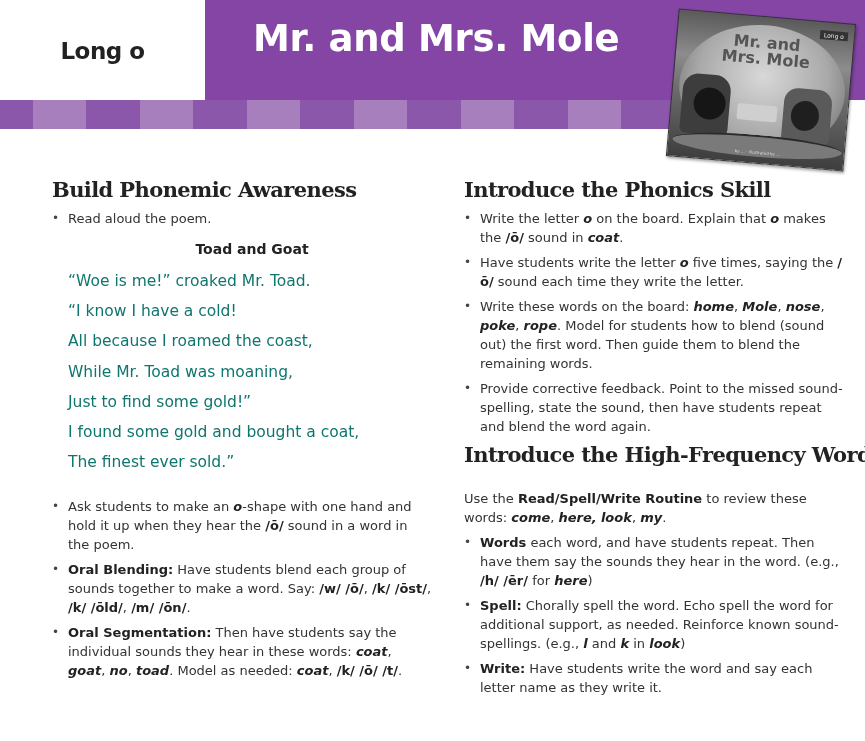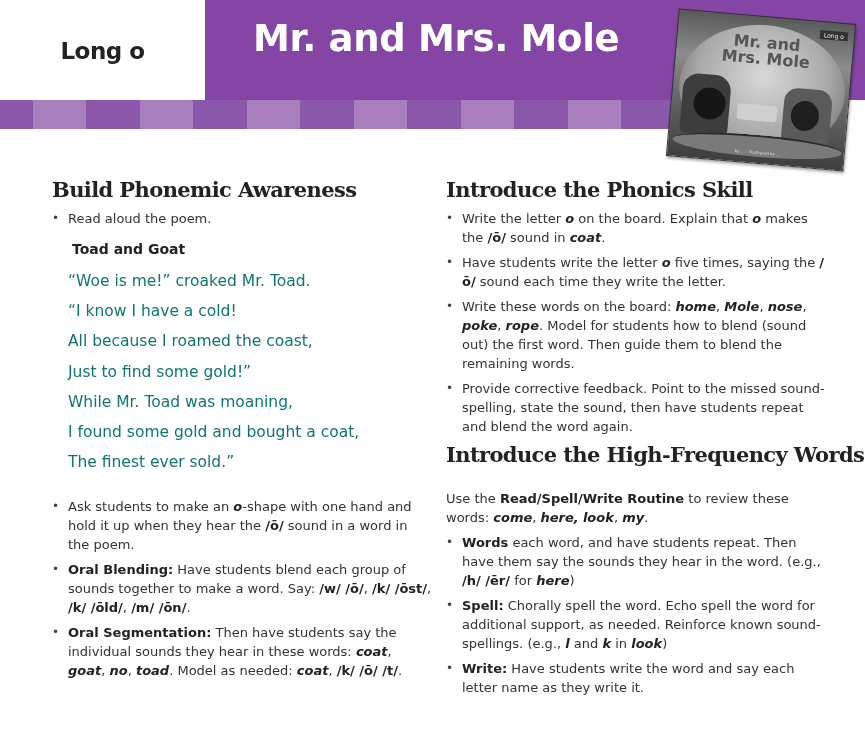--- a/index.html
+++ b/index.html
@@ -21,32 +21,32 @@
     .cover-chair-l { position: absolute; left: 10px; top: 62px; width: 48px; height: 60px; border-radius: 16px 16px 6px 6px; background: #3d3d3d; }
     .cover-chair-r { position: absolute; left: 112px; top: 68px; width: 48px; height: 55px; border-radius: 14px 14px 6px 6px; background: #5a5a5a; }
     .cover-mole-l { position: absolute; left: 22px; top: 75px; width: 32px; height: 32px; border-radius: 50%; background: #161616; }
     .cover-mole-r { position: absolute; left: 120px; top: 80px; width: 28px; height: 30px; border-radius: 50%; background: #1f1f1f; }
     .cover-table { position: absolute; left: 66px; top: 88px; width: 40px; height: 16px; background: #cfcfcf; border-radius: 3px; }
     .cover-rug { position: absolute; left: 4px; top: 118px; width: 170px; height: 22px; border-radius: 50%; background: #7a7a7a; border-top: 2px solid #2a2a2a; }
     .cover-credit { position: absolute; left: 20px; top: 133px; width: 140px; font-size: 4px; color: #ddd; text-align: center; }
 
     .col { position: absolute; top: 175px; }
     .col-left { left: 52px; width: 380px; }
-    .col-right { left: 446px; width: 380px; }
+    .col-right { left: 464px; width: 380px; }
 
     .section-heading { font-family: "DejaVu Serif", serif; font-weight: bold; font-size: 21px; color: #222; letter-spacing: -0.6px; line-height: 30px; white-space: nowrap; }
 
     .body-text { font-family: "DejaVu Sans", sans-serif; font-size: 13px; line-height: 19px; color: #333; }
     ul.bullets { list-style: none; }
     ul.bullets li { position: relative; padding-left: 16px; font-family: "DejaVu Sans", sans-serif; font-size: 13px; line-height: 19px; color: #333; margin-bottom: 6px; }
     ul.bullets li .bullet { position: absolute; left: 0; top: 0; font-size: 12px; color: #444; }
     b { font-weight: bold; color: #222; }
     .bi { font-weight: bold; font-style: italic; color: #222; }
 
-    .poem-title { text-align: left; font-weight: bold; font-size: 14px; color: #222; margin: 10px 0 6px 0; line-height: 22px; padding-left: 20px; }
+    .poem-title { text-align: center; font-weight: bold; font-size: 14px; color: #222; margin: 10px 0 6px 0; line-height: 22px; padding-left: 20px; }
     .poem { padding-left: 16px; }
     .poem-line { font-size: 15.5px; line-height: 30.2px; color: #0f766e; white-space: nowrap; }
   </style>
 </head>
 <body>
 
 <div class="header">
   <div class="header-left">
     <span class="skill-label">Long o</span>
   </div>
@@ -92,22 +92,22 @@
 <div class="col col-left">
   <h2 class="section-heading">Build Phonemic Awareness</h2>
   <ul class="bullets" style="margin-top:4px">
     <li><span class="bullet">•</span><span>Read aloud the poem.</span></li>
   </ul>
   <div class="poem-title">Toad and Goat</div>
   <div class="poem">
     <div class="poem-line">“Woe is me!” croaked Mr. Toad.</div>
     <div class="poem-line">“I know I have a cold!</div>
     <div class="poem-line">All because I roamed the coast,</div>
+    <div class="poem-line">While Mr. Toad was moaning,</div>
     <div class="poem-line">Just to find some gold!”</div>
-    <div class="poem-line">While Mr. Toad was moaning,</div>
     <div class="poem-line">I found some gold and bought a coat,</div>
     <div class="poem-line">The finest ever sold.”</div>
   </div>
   <ul class="bullets" style="margin-top:20px">
     <li><span class="bullet">•</span><span>Ask students to make an </span><span class="bi">o</span><span>-shape with one hand and hold it up when they hear the </span><b>/ō/</b><span> sound in a word in the poem.</span></li>
     <li><span class="bullet">•</span><b>Oral Blending:</b><span> Have students blend each group of sounds together to make a word. Say: </span><b>/w/ /ō/</b><span>, </span><b>/k/ /ōst/</b><span>, </span><b>/k/ /ōld/</b><span>, </span><b>/m/ /ōn/</b><span>.</span></li>
     <li><span class="bullet">•</span><b>Oral Segmentation:</b><span> Then have students say the individual sounds they hear in these words: </span><span class="bi">coat</span><span>, </span><span class="bi">goat</span><span>, </span><span class="bi">no</span><span>, </span><span class="bi">toad</span><span>. Model as needed: </span><span class="bi">coat</span><span>, </span><b>/k/ /ō/ /t/</b><span>.</span></li>
   </ul>
 </div>
 

